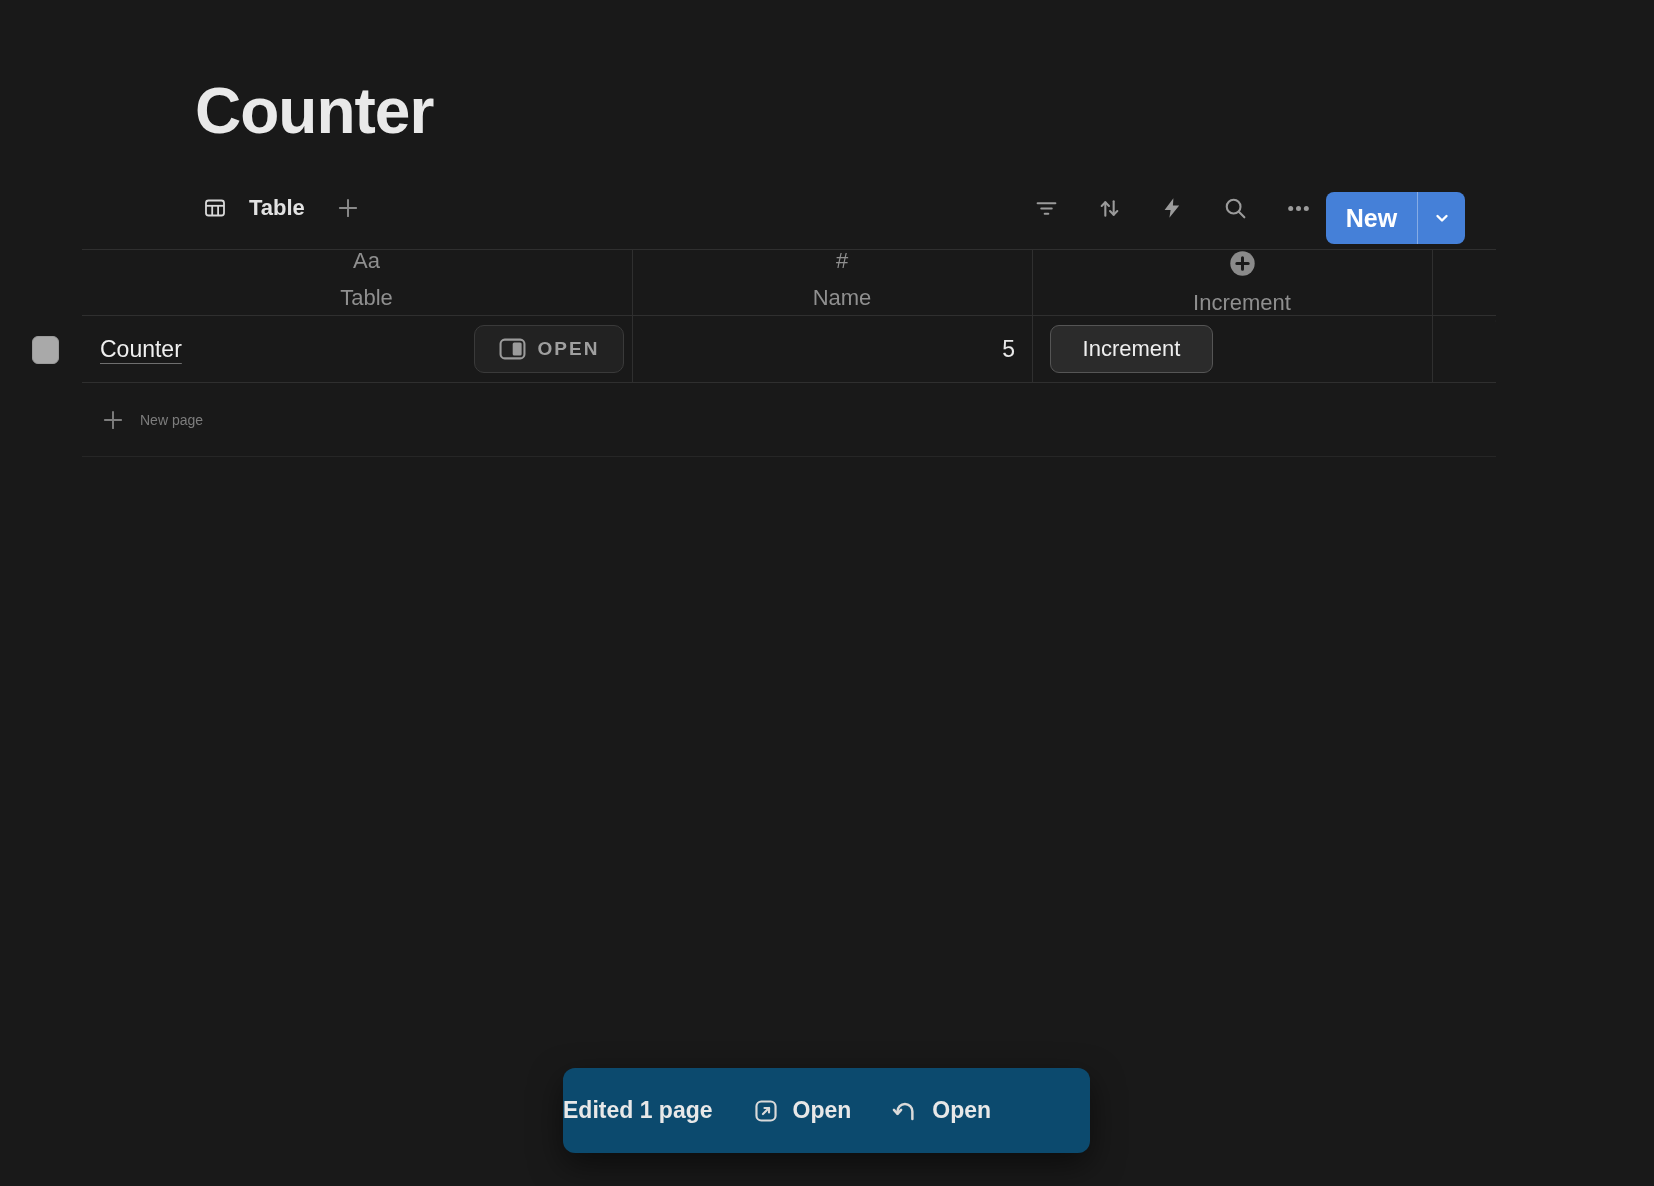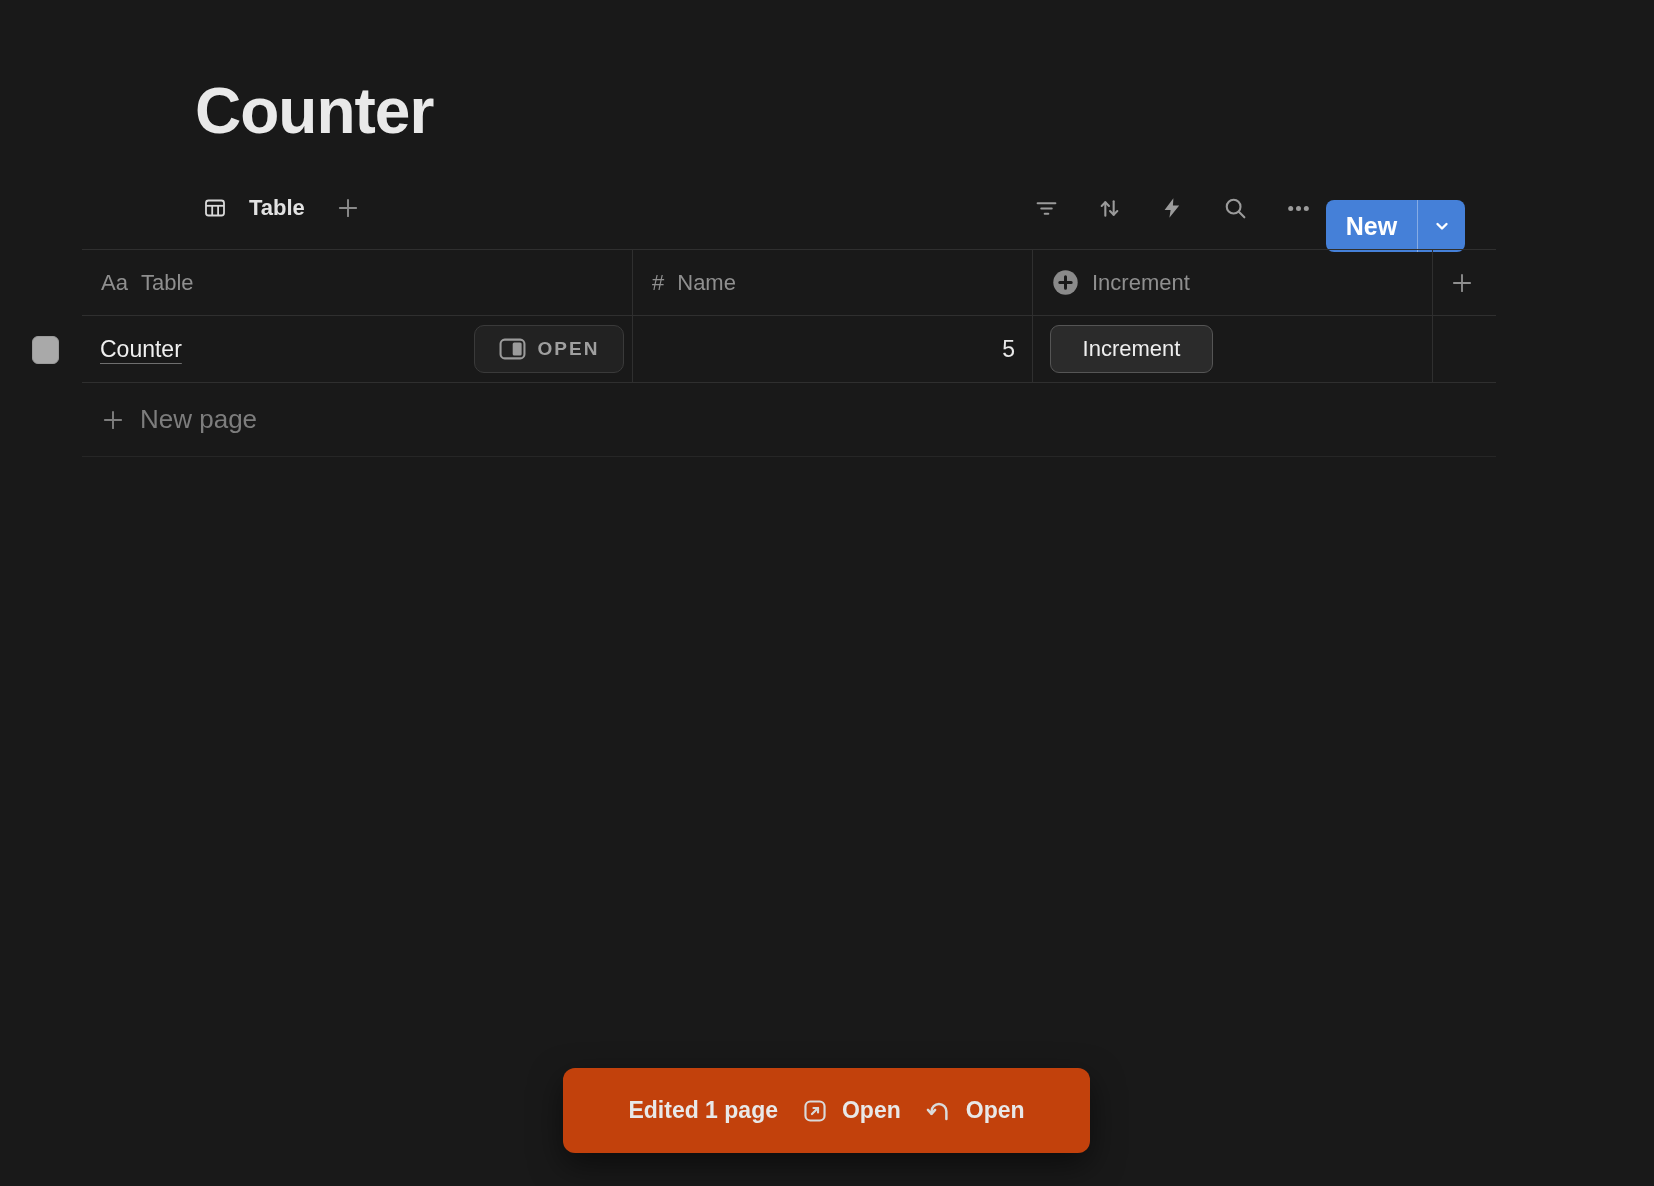--- a/index.html
+++ b/index.html
@@ -11,54 +11,54 @@
 
   
   .view-bar{position:absolute;left:203px;top:186px;height:44px;display:flex;align-items:center;}
   .view-tab{display:flex;align-items:center;gap:22px;cursor:pointer;}
   .view-tab-label{font-size:22px;font-weight:600;color:#e2e2e2;}
   .add-view{margin-left:30px;display:flex;align-items:center;}
 
   
   .toolbar{position:absolute;left:1033px;top:186px;height:44px;display:flex;align-items:center;gap:37px;}
   .tool-icon{display:flex;align-items:center;justify-content:center;width:26px;height:26px;cursor:pointer;}
-  .new-button{position:absolute;left:1326px;top:200px;width:139px;height:52px;background:#4580d8;border-radius:8px;display:flex;align-items:stretch;overflow:hidden;cursor:pointer;}
+  .new-button{position:absolute;left:1326px;top:192px;width:139px;height:52px;background:#4580d8;border-radius:8px;display:flex;align-items:stretch;overflow:hidden;cursor:pointer;}
   .new-button-main{flex:1;display:flex;align-items:center;justify-content:center;color:#ffffff;font-size:25px;font-weight:700;}
   .new-button-divider{width:1px;background:rgba(255,255,255,0.35);margin:0;}
   .new-button-chevron{width:47px;display:flex;align-items:center;justify-content:center;}
 
   
   .db-table{position:absolute;left:82px;top:249px;width:1480px;}
   .t-row{display:flex;box-sizing:border-box;}
   .t-header{height:67px;border-top:1px solid #2f2f2f;border-bottom:1px solid #2f2f2f;}
   .t-data{height:67px;border-bottom:1px solid #2f2f2f;}
   .t-newpage{height:74px;border-bottom:1px solid #262626;display:flex;align-items:center;padding-left:18px;gap:14px;cursor:pointer;box-sizing:border-box;width:100%;}
   .col-name{width:551px;}
   .col-value{width:400px;}
   .col-increment{width:400px;}
   .col-extra{width:129px;}
   .cell{box-sizing:border-box;display:flex;align-items:center;position:relative;}
   .cell.bordered{border-right:1px solid #2f2f2f;}
-  .head-cell{padding-left:19px;gap:13px;color:#8f8f8f;font-size:22px;cursor:pointer;}
+  .head-cell{padding-left:19px;gap:13px;color:#8f8f8f;font-size:22px;cursor:pointer;flex-direction:column;}
   .type-glyph{color:#8f8f8f;font-size:22px;line-height:1;}
   .head-extra{padding-left:16px;gap:32px;}
 
   .name-cell-text{padding-left:18px;font-size:23px;font-weight:500;color:#f0f0f0;text-decoration:underline;text-decoration-color:#6f6f6f;text-decoration-thickness:1px;text-underline-offset:6px;cursor:pointer;}
   .open-btn{position:absolute;right:8px;top:50%;transform:translateY(-50%);width:150px;height:48px;background:#222222;border:1px solid #3a3a3a;border-radius:10px;display:flex;align-items:center;justify-content:center;gap:12px;cursor:pointer;box-sizing:border-box;}
   .open-btn-label{color:#9f9f9f;font-size:19px;font-weight:600;letter-spacing:2px;}
   .value-cell{justify-content:flex-end;padding-right:17px;font-size:23px;color:#e8e8e8;cursor:text;}
   .increment-cell{padding-left:17px;}
   .increment-btn{width:163px;height:48px;background:#2b2b2b;border:1.5px solid #555555;border-radius:9px;display:flex;align-items:center;justify-content:center;color:#efefef;font-size:22px;font-weight:500;cursor:pointer;box-sizing:border-box;}
-  .newpage-label{color:#7d7d7d;font-size:26px;}
+  .newpage-label{color:#7d7d7d;font-size:14px;}
 
   
   .row-checkbox{position:absolute;left:32px;top:336px;width:27px;height:28px;background:#a9a9a9;border:1px solid #9a9a9a;border-radius:6px;box-sizing:border-box;cursor:pointer;}
 
   
-  .toast{position:absolute;left:563px;top:1068px;width:527px;height:85px;background:#c2410c;border-radius:12px;box-shadow:0 12px 32px rgba(0,0,0,0.5);display:flex;align-items:center;justify-content:center;gap:24px;}
+  .toast{position:absolute;left:563px;top:1068px;width:527px;height:85px;background:#0c4a6e;border-radius:12px;box-shadow:0 12px 32px rgba(0,0,0,0.5);display:flex;align-items:center;gap:40px;}
   .toast-msg{color:#e8e8e8;font-size:23px;font-weight:600;}
   .toast-action{display:flex;align-items:center;gap:14px;cursor:pointer;}
   .toast-action-label{color:#e8e8e8;font-size:23px;font-weight:700;}
 
   
   .assistant-avatar{position:absolute;left:1522px;top:1075px;width:77px;height:77px;border-radius:50%;background:#e3e3e3;display:flex;align-items:center;justify-content:center;box-shadow:0 6px 18px rgba(0,0,0,0.45);cursor:pointer;}
 
   svg{display:block;}
 </style>
 </head>

